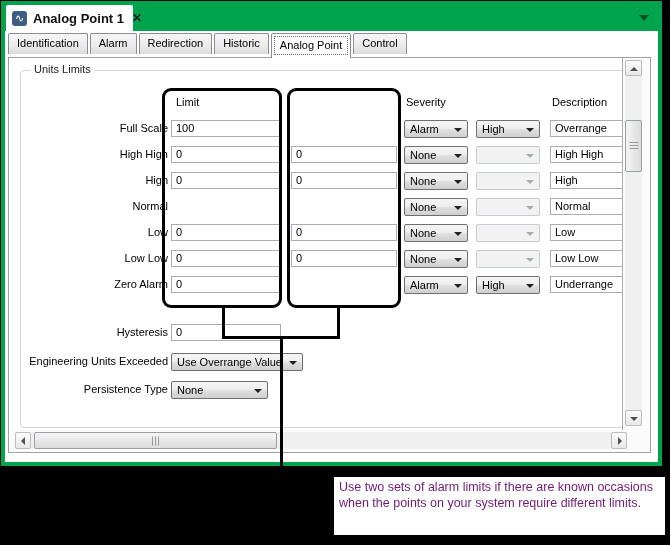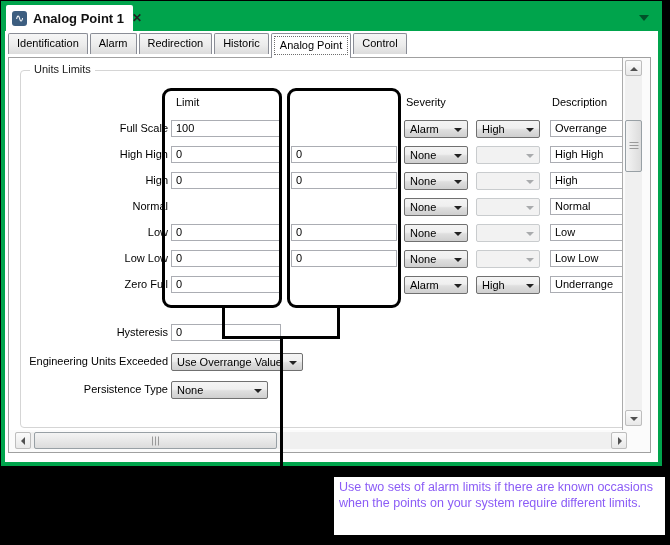--- a/index.html
+++ b/index.html
@@ -76,21 +76,21 @@
   .thumb { position:absolute; border:1px solid #98A0A5; border-radius:2px;
            background:linear-gradient(to right,#F4F4F4,#DCDCDC); }
   .thumb.h { background:linear-gradient(#F4F4F4,#DCDCDC); }
   .grip-h { position:absolute; left:50%; top:50%; width:9px; height:8px; transform:translate(-50%,-50%);
             background:repeating-linear-gradient(to bottom,#9a9a9a 0 1px,transparent 1px 3px); }
   .grip-v { position:absolute; left:50%; top:50%; width:8px; height:9px; transform:translate(-50%,-50%);
             background:repeating-linear-gradient(to right,#9a9a9a 0 1px,transparent 1px 3px); }
 
   
   .callout { position:absolute; left:334px; top:477px; width:331px; height:58px; background:#fff;
-             font-size:12.5px; line-height:15.5px; color:#8b5cf6; padding:3px 5px; z-index:10; }
+             font-size:12.5px; line-height:15.5px; color:#701a75; padding:3px 5px; z-index:10; }
 
   .overlay { position:absolute; left:0; top:0; width:670px; height:545px; pointer-events:none; z-index:9; }
 </style>
 </head>
 <body>
 
 <div class="canvas">
 
   <div class="window">
 
@@ -179,21 +179,21 @@
             <div class="tbox lim1">0</div>
             <div class="tbox lim2">0</div>
             <div class="combo sev1"><span>None</span><span class="arr"></span></div>
             <div class="combo sev2 disabled">
                 <span class="arr"></span>
               </div>
             <div class="tbox desc">Low Low</div>
           </div>
 
           <div class="row" style="top:218px;">
-            <div class="rlabel">Zero Full</div>
+            <div class="rlabel">Zero Alarm</div>
             <div class="tbox lim1">0</div>
             <div class="combo sev1"><span>Alarm</span><span class="arr"></span></div>
             <div class="combo sev2"><span>High</span><span class="arr"></span></div>
             <div class="tbox desc">Underrange</div>
           </div>
 
           <div class="ann-rect" style="left:153px; top:30px; width:120px; height:220px;"></div>
           <div class="ann-rect" style="left:278px; top:30px; width:114px; height:220px;"></div>
 
           <div class="row" style="top:266px;">

